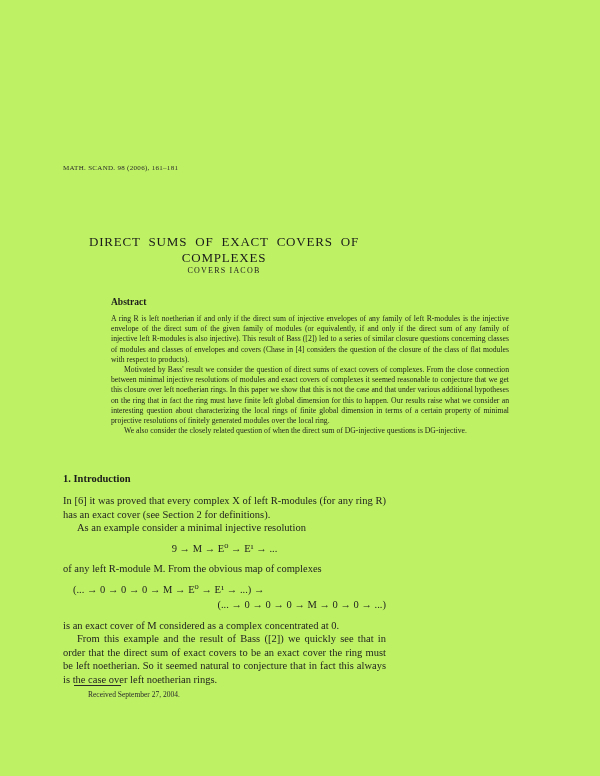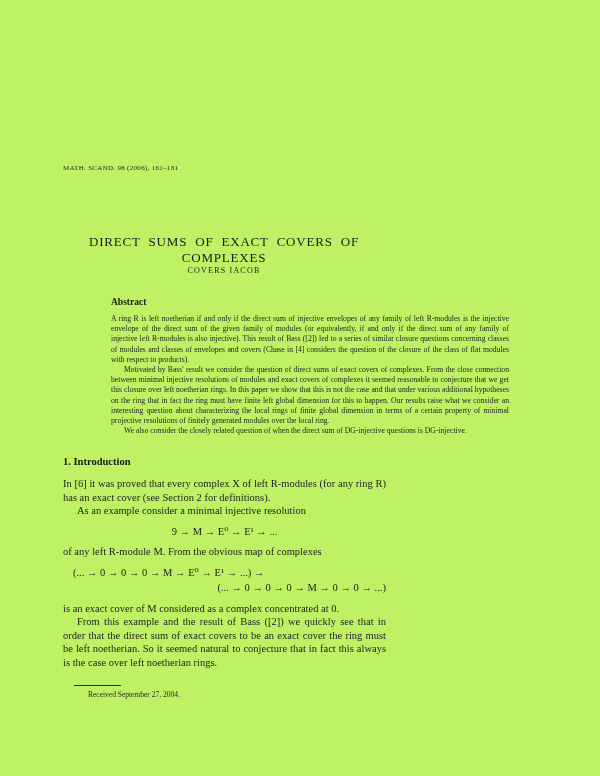--- a/index.html
+++ b/index.html
@@ -66,21 +66,21 @@
     line-height: 10.2px;
     text-align: justify;
     margin: 0;
   }
   .abstract p.indent {
     text-indent: 13px;
   }
   .intro {
     position: absolute;
     left: 63px;
-    top: 456px;
+    top: 473px;
     width: 323px;
   }
   .intro h2 {
     font-size: 10.5px;
     font-weight: bold;
     margin: 0 0 10px 0;
     color: #1a1a1a;
   }
   .intro p {
     font-size: 10.5px;

